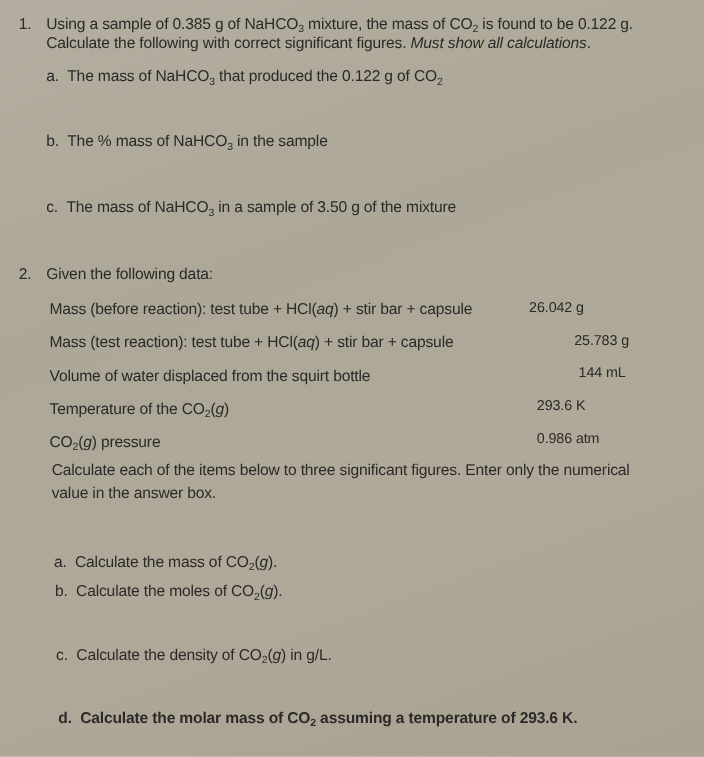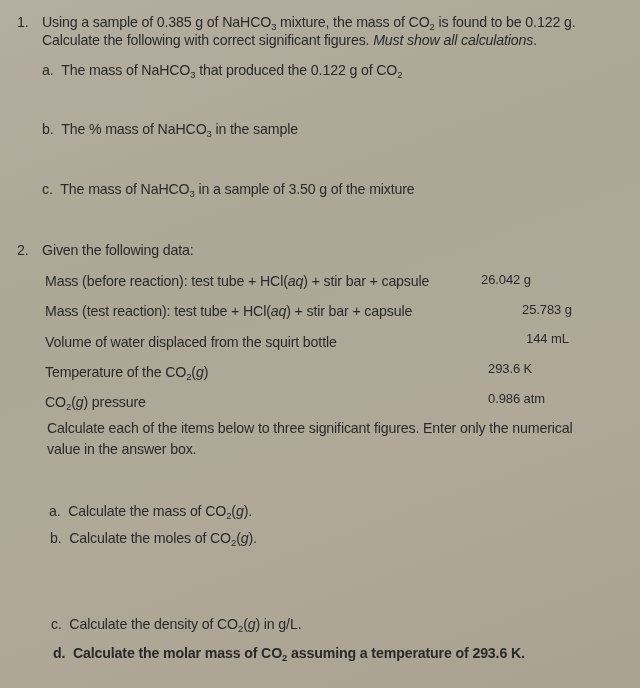--- a/index.html
+++ b/index.html
@@ -66,20 +66,20 @@
 
   <div class="abs txt" style="left:47px; top:441px;">value in the answer box.</div>
   <div class="abs txt" style="left:47px; top:420px;">Calculate each of the items below to three significant figures. Enter only the numerical</div>
 
   <div class="abs txt" style="left:49px; top:471px;margin-top:32px;">
     <span>a.</span>&nbsp;&nbsp;<span>Calculate the mass of CO</span><sub>2</sub>(<span class="it">g</span><span>).</span>
   </div>
   <div class="abs txt" style="left:50px; top:530px;">
     <span>b.</span>&nbsp;&nbsp;<span>Calculate the moles of CO</span><sub>2</sub>(<span class="it">g</span><span>).</span>
   </div>
-  <div class="abs txt" style="left:51px; top:588px;margin-top:28px;">
+  <div class="abs txt" style="left:51px; top:588px;">
     <span>c.</span>&nbsp;&nbsp;<span>Calculate the density of CO</span><sub>2</sub>(<span class="it">g</span><span>) in g/L.</span>
   </div>
   <div class="abs txt" style="left:53px; top:645px;font-weight:bold;">
     <span>d.</span>&nbsp;&nbsp;<span>Calculate the molar mass of CO</span><sub>2</sub><span> assuming a temperature of 293.6 K.</span>
   </div>
 
 </div>
 
 </body></html>

